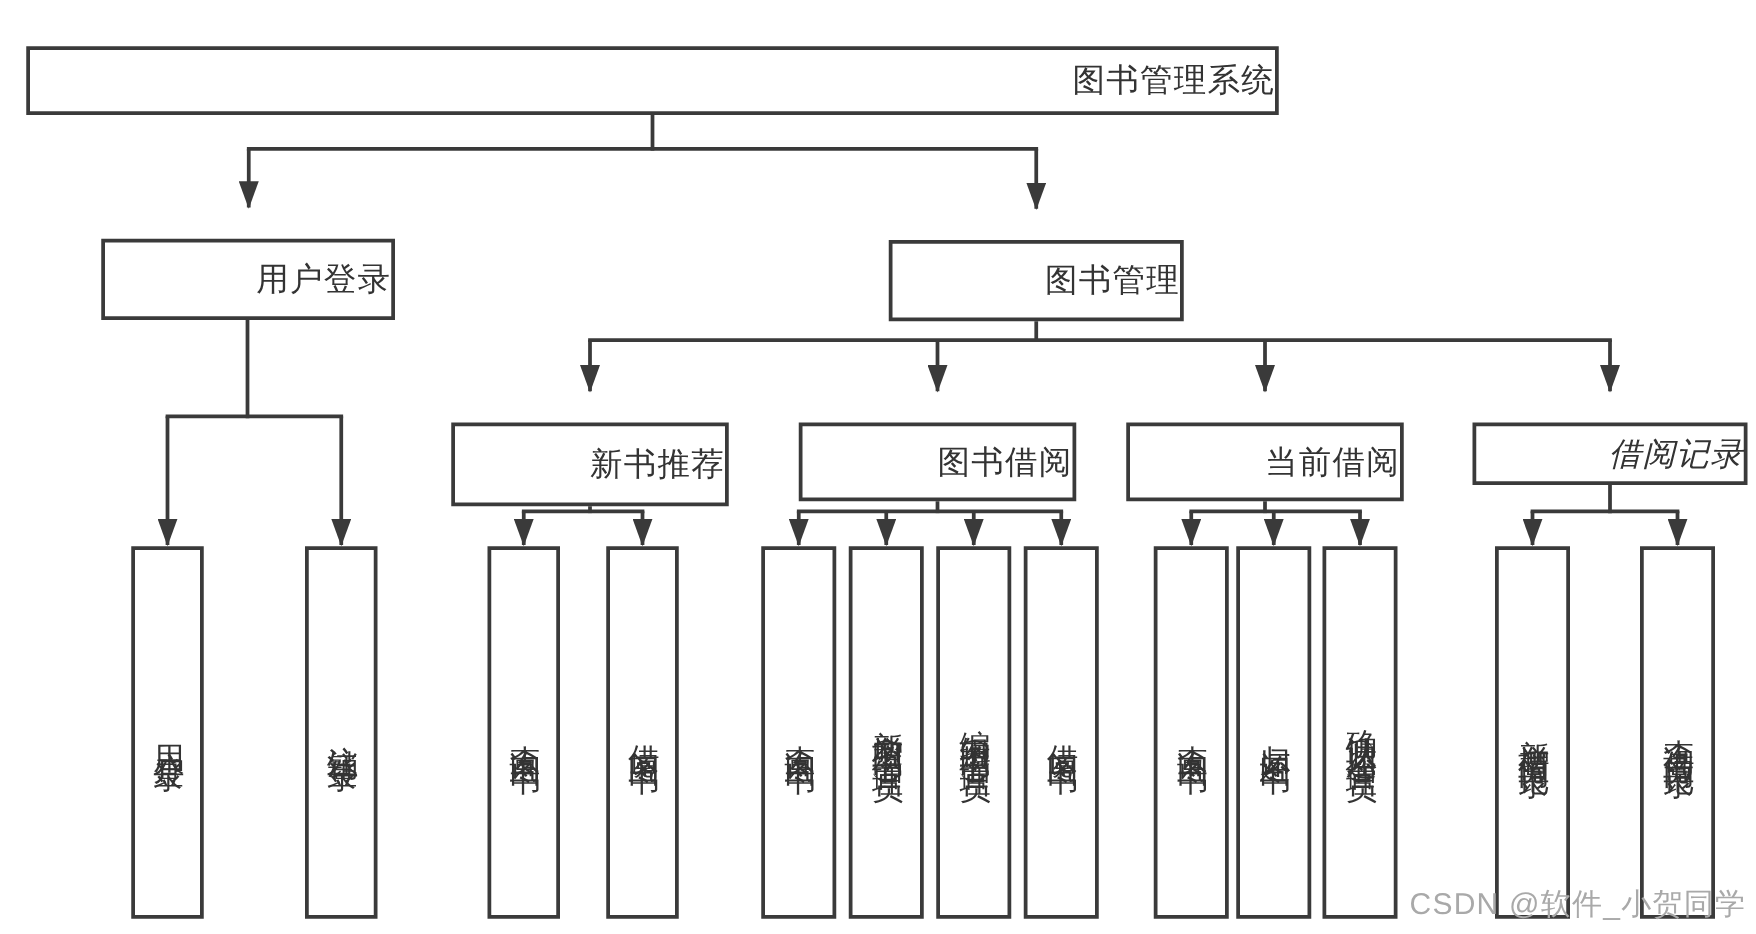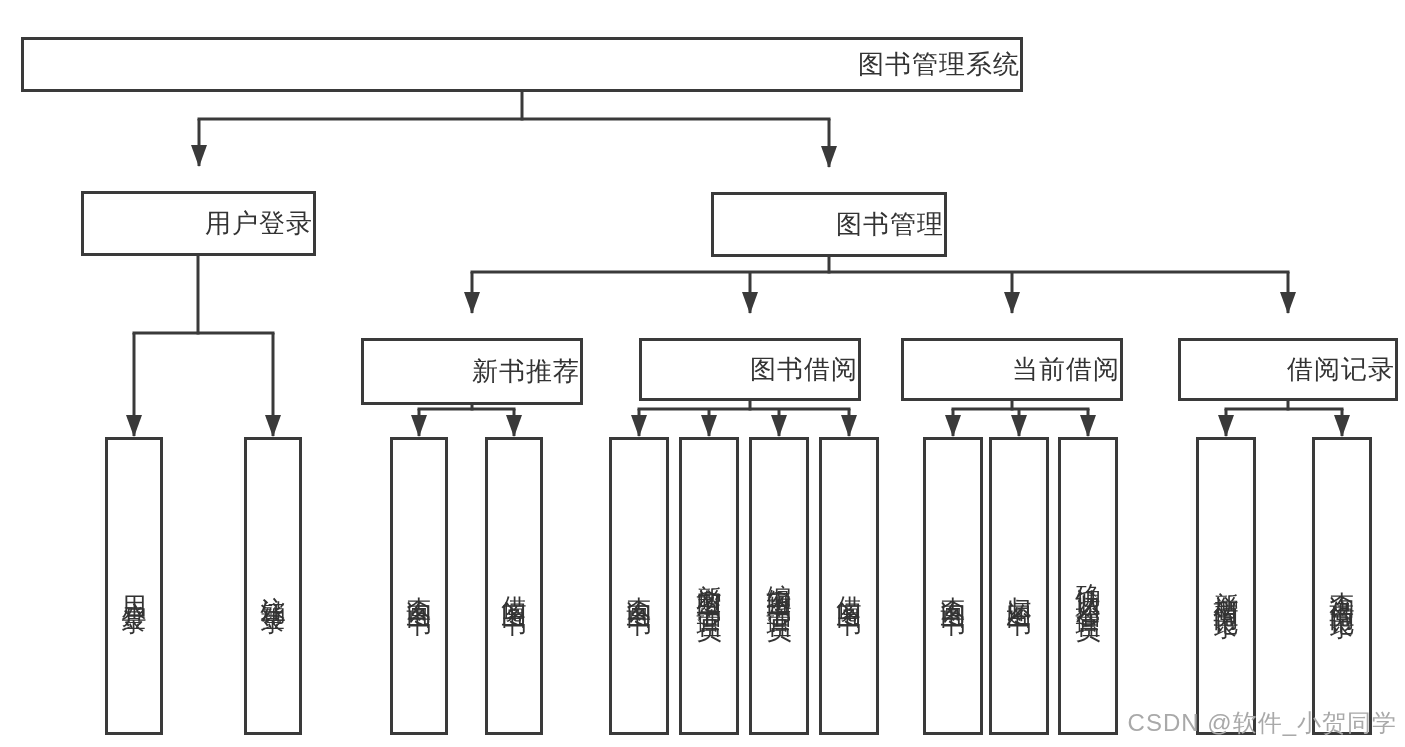--- a/index.html
+++ b/index.html
@@ -145,21 +145,21 @@
 
   <div class="node" style="left:361px; top:314px; width:222px; height:67px;">
     <span>新书推荐</span>
   </div>
   <div class="node" style="left:639px; top:314px; width:222px; height:63px;">
     <span>图书借阅</span>
   </div>
   <div class="node" style="left:901px; top:314px; width:222px; height:63px;">
     <span>当前借阅</span>
   </div>
-  <div class="node" style="left:1178px; top:314px; width:220px; height:63px;">
+  <div class="node" style="left:1178px; top:314px; width:220px; height:50px;font-style:italic;">
     <span>借阅记录</span>
   </div>
 
   <div class="vnode" style="left:105px; top:437px; width:58px; height:298px;">
     <span>用户登录</span>
   </div>
   <div class="vnode" style="left:244px; top:437px; width:58px; height:298px;">
     <span>注销登录</span>
   </div>
 

